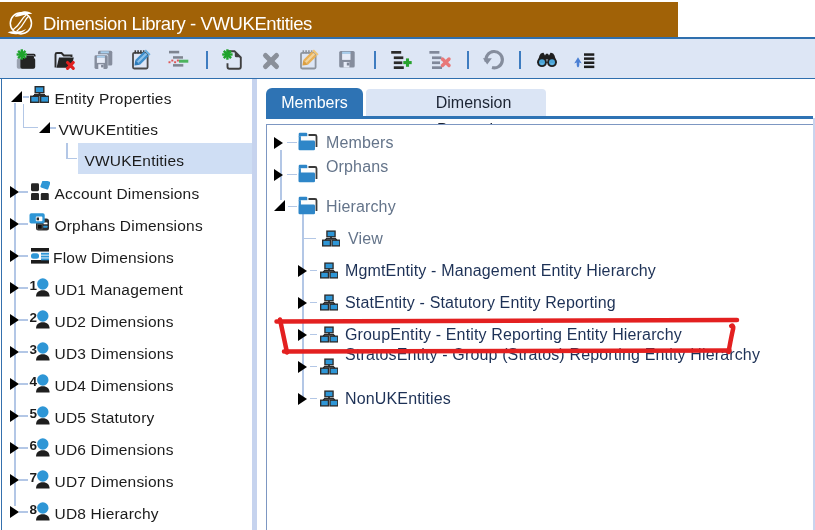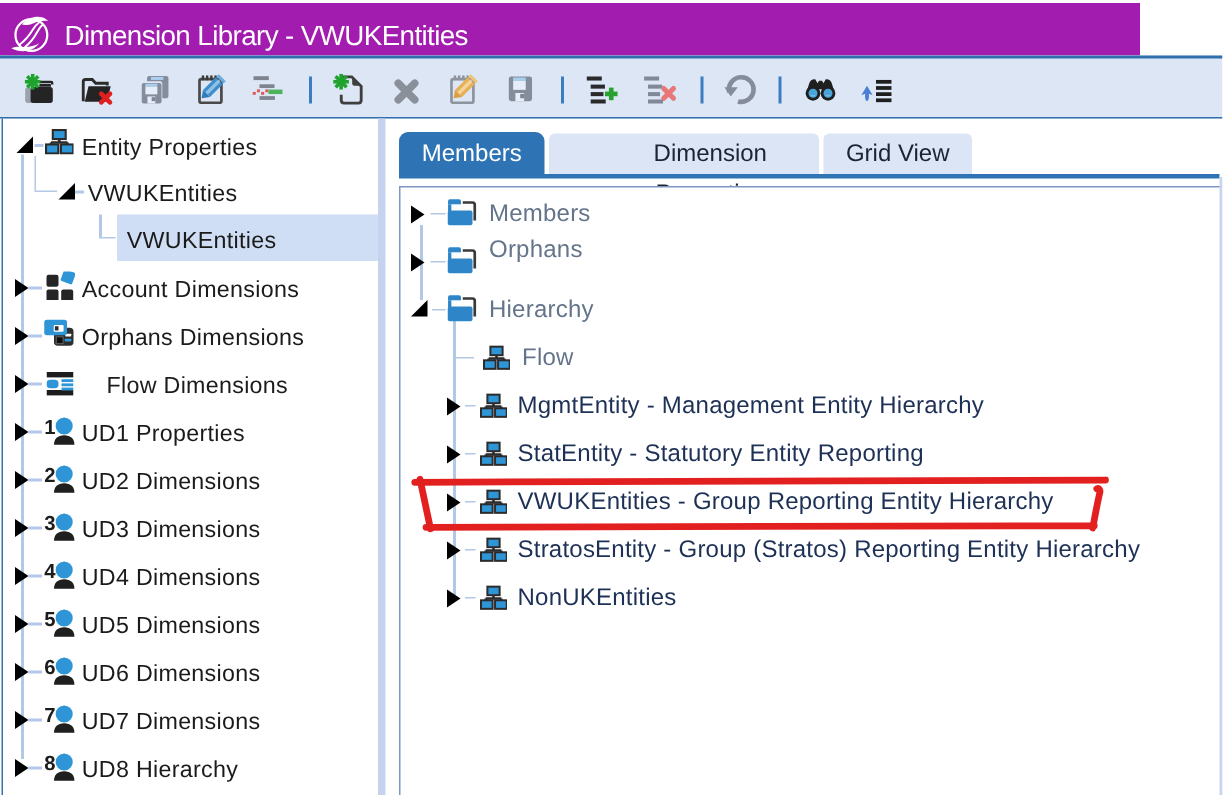--- a/index.html
+++ b/index.html
@@ -2,21 +2,21 @@
 <html><head>
 <meta charset="utf-8">
 <style>
 * { margin:0; padding:0; box-sizing:border-box; }
 html,body { width:815px; height:530px; overflow:hidden; background:#fff;
   font-family:"Liberation Sans", sans-serif; }
 #app { position:relative; width:815px; height:530px; background:#fff; }
 .abs { position:absolute; }
 
 
-#titlebar { left:0; top:1.5px; width:760px; height:35.5px; background:#a21caf; }
+#titlebar { left:0; top:1.5px; width:678px; height:35.5px; background:#a16207; }
 #title-text { left:43px; top:11px; color:#fff; font-size:18.5px; letter-spacing:-0.4px; }
 
 
 #toolbar { left:0; top:37px; width:815px; height:42px; background:#dde6f5;
   border-top:2px solid #2f6fae; border-bottom:1.5px solid #2f6fae; }
 .tsep { top:51px; width:2px; height:18px; background:#3e7cc0; }
 
 
 #wborder { left:0.5px; top:79px; width:1.5px; height:451px; background:#3570ad; }
 
@@ -326,34 +326,33 @@
       <text x="8" y="12.5" font-size="13.5" font-weight="600" fill="#1c1c1c" text-anchor="end" font-family="Liberation Sans, sans-serif">8</text>
       <circle cx="13.8" cy="7" r="5.7" fill="#2e96d6"></circle>
       <path d="M7,19.5 C7,15.5 9.5,13.2 13.8,13.2 C18.1,13.2 20.6,15.5 20.6,19.5 Z" fill="#1f1f1f"></path>
     </svg>
 
     <div class="lrow" style="left:54.5px;top:88.5px">Entity Properties</div>
     <div class="lrow" style="left:58.5px;top:119.5px">VWUKEntities</div>
     <div class="lrow" style="left:84.5px;top:150.5px">VWUKEntities</div>
     <div class="lrow" style="left:54.5px;top:183.5px">Account Dimensions</div>
     <div class="lrow" style="left:54.5px;top:215.5px">Orphans Dimensions</div>
-    <div class="lrow" style="left:71px;top:247.5px">Flow Dimensions</div>
-    <div class="lrow" style="left:54.5px;top:279.5px">UD1 Properties</div>
+    <div class="lrow" style="left:53px;top:247.5px">Flow Dimensions</div>
+    <div class="lrow" style="left:54.5px;top:279.5px">UD1 Management</div>
     <div class="lrow" style="left:54.5px;top:311.5px">UD2 Dimensions</div>
     <div class="lrow" style="left:54.5px;top:343.5px">UD3 Dimensions</div>
     <div class="lrow" style="left:54.5px;top:375.5px">UD4 Dimensions</div>
-    <div class="lrow" style="left:54.5px;top:407.5px">UD5 Dimensions</div>
+    <div class="lrow" style="left:54.5px;top:407.5px">UD5 Statutory</div>
     <div class="lrow" style="left:54.5px;top:439.5px">UD6 Dimensions</div>
     <div class="lrow" style="left:54.5px;top:471.5px">UD7 Dimensions</div>
     <div class="lrow" style="left:54.5px;top:503.5px">UD8 Hierarchy</div>
   </div>
 
   <div class="abs" id="tab1">Members</div>
   <div class="abs tab-i" id="tab2">Dimension Properties</div>
-  <div class="abs tab-i" id="tab3">Grid View</div>
   <div class="abs" id="tabline"></div>
   <div class="abs" id="rbox"></div>
   <div class="abs" id="rscroll"></div>
   <div class="abs" id="righttree">
 
     <div class="cline" style="left:280px;top:150px;width:1.5px;height:50px"></div>
     <div class="cline" style="left:287px;top:141.5px;width:10px;height:1.5px"></div>
     <div class="cline" style="left:287px;top:173.5px;width:10px;height:1.5px"></div>
     <div class="cline" style="left:288px;top:205.5px;width:9px;height:1.5px"></div>
     <div class="cline" style="left:302px;top:214px;width:1.5px;height:184px"></div>
@@ -428,25 +427,25 @@
     <svg class="abs" style="left:320px;top:389.5px" width="18" height="17" viewBox="0 0 19 17">
       <path d="M9.5,5 V9 M4,9 H15 M4,9 V11 M15,9 V11" stroke="#2b2b2b" stroke-width="1.8" fill="none"></path>
       <rect x="5.2" y="0.7" width="8.6" height="6" fill="#2e96d6" stroke="#2b2b2b" stroke-width="1.4"></rect>
       <rect x="0.7" y="10.3" width="8.2" height="6" fill="#2e96d6" stroke="#2b2b2b" stroke-width="1.4"></rect>
       <rect x="10.6" y="10.3" width="8.2" height="6" fill="#2e96d6" stroke="#2b2b2b" stroke-width="1.4"></rect>
     </svg>
 
     <div class="rrow gray" style="left:326px;top:132.5px">Members</div>
     <div class="rrow gray" style="left:326px;top:157px">Orphans</div>
     <div class="rrow gray" style="left:326px;top:196.5px">Hierarchy</div>
-    <div class="rrow gray" style="left:348px;top:228.5px">Flow</div>
+    <div class="rrow gray" style="left:348px;top:228.5px">View</div>
     <div class="rrow navy" style="left:345px;top:260.5px">MgmtEntity - Management Entity Hierarchy</div>
     <div class="rrow navy" style="left:345px;top:292.5px">StatEntity - Statutory Entity Reporting</div>
-    <div class="rrow navy" style="left:345px;top:324.5px">VWUKEntities - Group Reporting Entity Hierarchy</div>
-    <div class="rrow navy" style="left:345px;top:357px">StratosEntity - Group (Stratos) Reporting Entity Hierarchy</div>
+    <div class="rrow navy" style="left:345px;top:324.5px">GroupEntity - Entity Reporting Entity Hierarchy</div>
+    <div class="rrow navy" style="left:345px;top:345px">StratosEntity - Group (Stratos) Reporting Entity Hierarchy</div>
     <div class="rrow navy" style="left:345px;top:388.5px">NonUKEntities</div>
   </div>
 
   <svg class="abs" id="redbox" viewBox="0 0 815 530">
     <g fill="none" stroke="#e32020" stroke-width="4.5" stroke-linecap="round">
       <path d="M276.5,321.5 L737,320"></path>
       <path d="M280,319.5 L287,352.5"></path>
       <path d="M284,351.5 L729.5,350.5"></path>
       <path d="M728.5,352 C730,344 731.5,335.5 733.2,328.5 C733.7,326.3 732.6,325.2 731.2,325.9"></path>
     </g>

